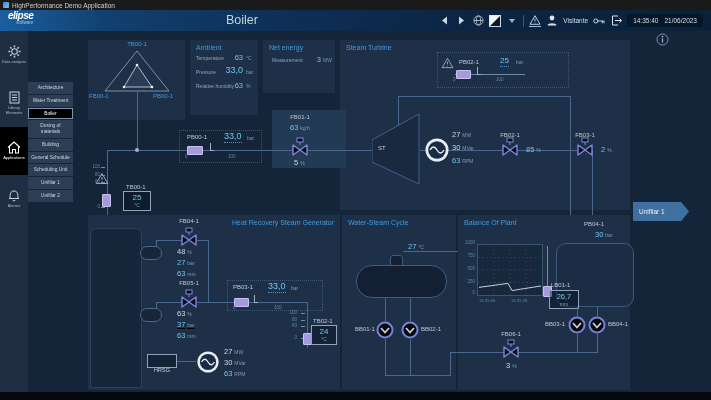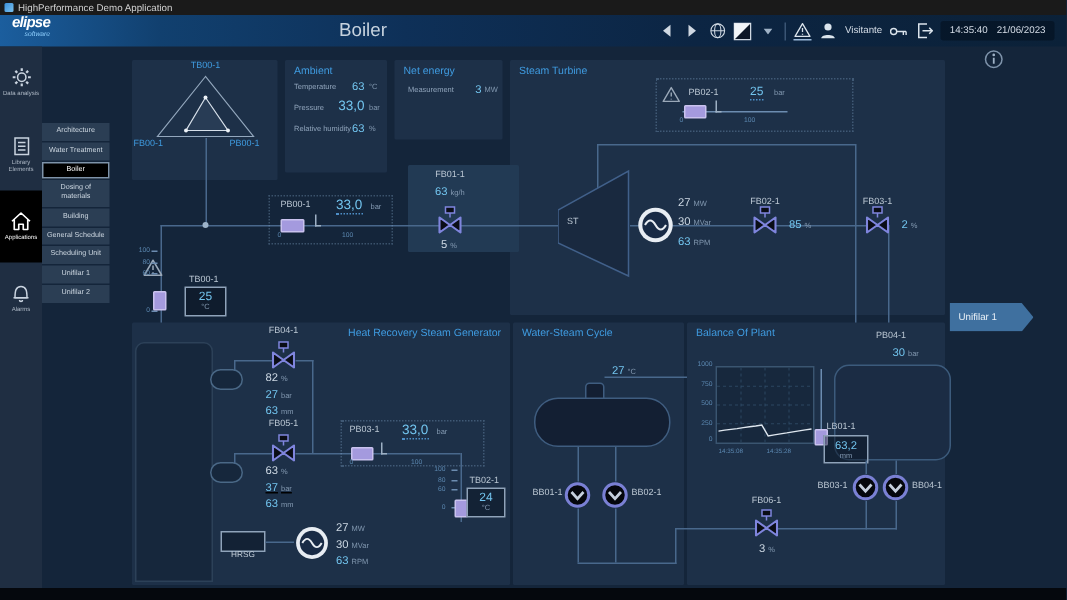--- a/index.html
+++ b/index.html
@@ -368,21 +368,21 @@
 <div class="pipe" style="left:156px;top:240px;width:1px;height:7px;"></div>
 <div class="pipe" style="left:197px;top:240px;width:12px;height:1px;"></div>
 <div class="pipe" style="left:208px;top:240px;width:1px;height:62px;"></div>
 <div class="t tag" style="left:175px;top:218px;width:28px;text-align:center;">FB04-1</div>
 <svg class="valve" style="left:181px;top:227px;" width="16" height="20" viewBox="0 0 16 20">
   <rect x="5" y="1" width="6" height="4" fill="#0a0d16" stroke="#7f85dd" stroke-width="1"></rect>
   <line x1="8" y1="5" x2="8" y2="8" stroke="#7f85dd"></line>
   <path d="M1,8 L8,13 L1,18 Z M15,8 L8,13 L15,18 Z" fill="#0a0d16" stroke="#7f85dd" stroke-width="1.4" stroke-linejoin="round"></path>
 </svg>
 <div class="t flexv" style="left:177px;top:248px;">
-  <span class="val vwh">82</span>
+  <span class="val vwh">48</span>
     <span class="unit">%</span>
 </div>
 <div class="t flexv" style="left:177px;top:259px;">
   <span class="val">27</span>
     <span class="unit">bar</span>
 </div>
 <div class="t flexv" style="left:177px;top:270px;">
   <span class="val">63</span>
     <span class="unit">mm</span>
 </div>
@@ -509,21 +509,21 @@
     <polyline fill="none" stroke="#dfe7ef" stroke-width="0.9" points="1.0,42.4 5.1,41.8 9.3,41.2 13.4,40.7 17.5,40.1 21.7,39.5 25.8,39.0 29.9,38.4 34.1,45.6 38.2,44.9 42.3,44.2 46.5,43.6 50.6,42.9 54.7,42.3 58.9,41.6 63.0,41.0"></polyline>
   </svg>
 </div>
 <div class="t tick" style="left:479px;top:299px;font-size:4.2px;">14:35:08</div>
 <div class="t tick" style="left:511px;top:299px;font-size:4.2px;">14:35:28</div>
 
 <div class="pipe pipe-lt" style="left:547px;top:246px;width:1px;height:49px;"></div>
 <div class="block" style="left:543px;top:286px;width:9px;height:11px;"></div>
 <div class="t tag" style="left:551px;top:282px;">LB01-1</div>
 <div class="gbox" style="left:549px;top:290px;width:30px;height:19px;">
-  <div class="val" style="font-size:7.5px;line-height:1;">63,2</div>
+  <div class="val" style="font-size:7.5px;line-height:1;">26,7</div>
   <div class="unit" style="line-height:1.3;">mm</div>
 </div>
 
 <div class="pipe" style="left:577px;top:307px;width:1px;height:9px;"></div>
 <div class="pipe" style="left:597px;top:307px;width:1px;height:9px;"></div>
 <div class="t tag" style="left:540px;top:321px;width:25px;text-align:right;">BB03-1</div>
 <svg class="pump" style="left:568px;top:316px;" width="18" height="18" viewBox="0 0 18 18">
   <circle cx="9" cy="9" r="7.5" fill="#05070d" stroke="#7a80d4" stroke-width="2"></circle>
   <polyline points="5,7 9,11.5 13,7" fill="none" stroke="#c6d0de" stroke-width="1.8"></polyline>
 </svg>

